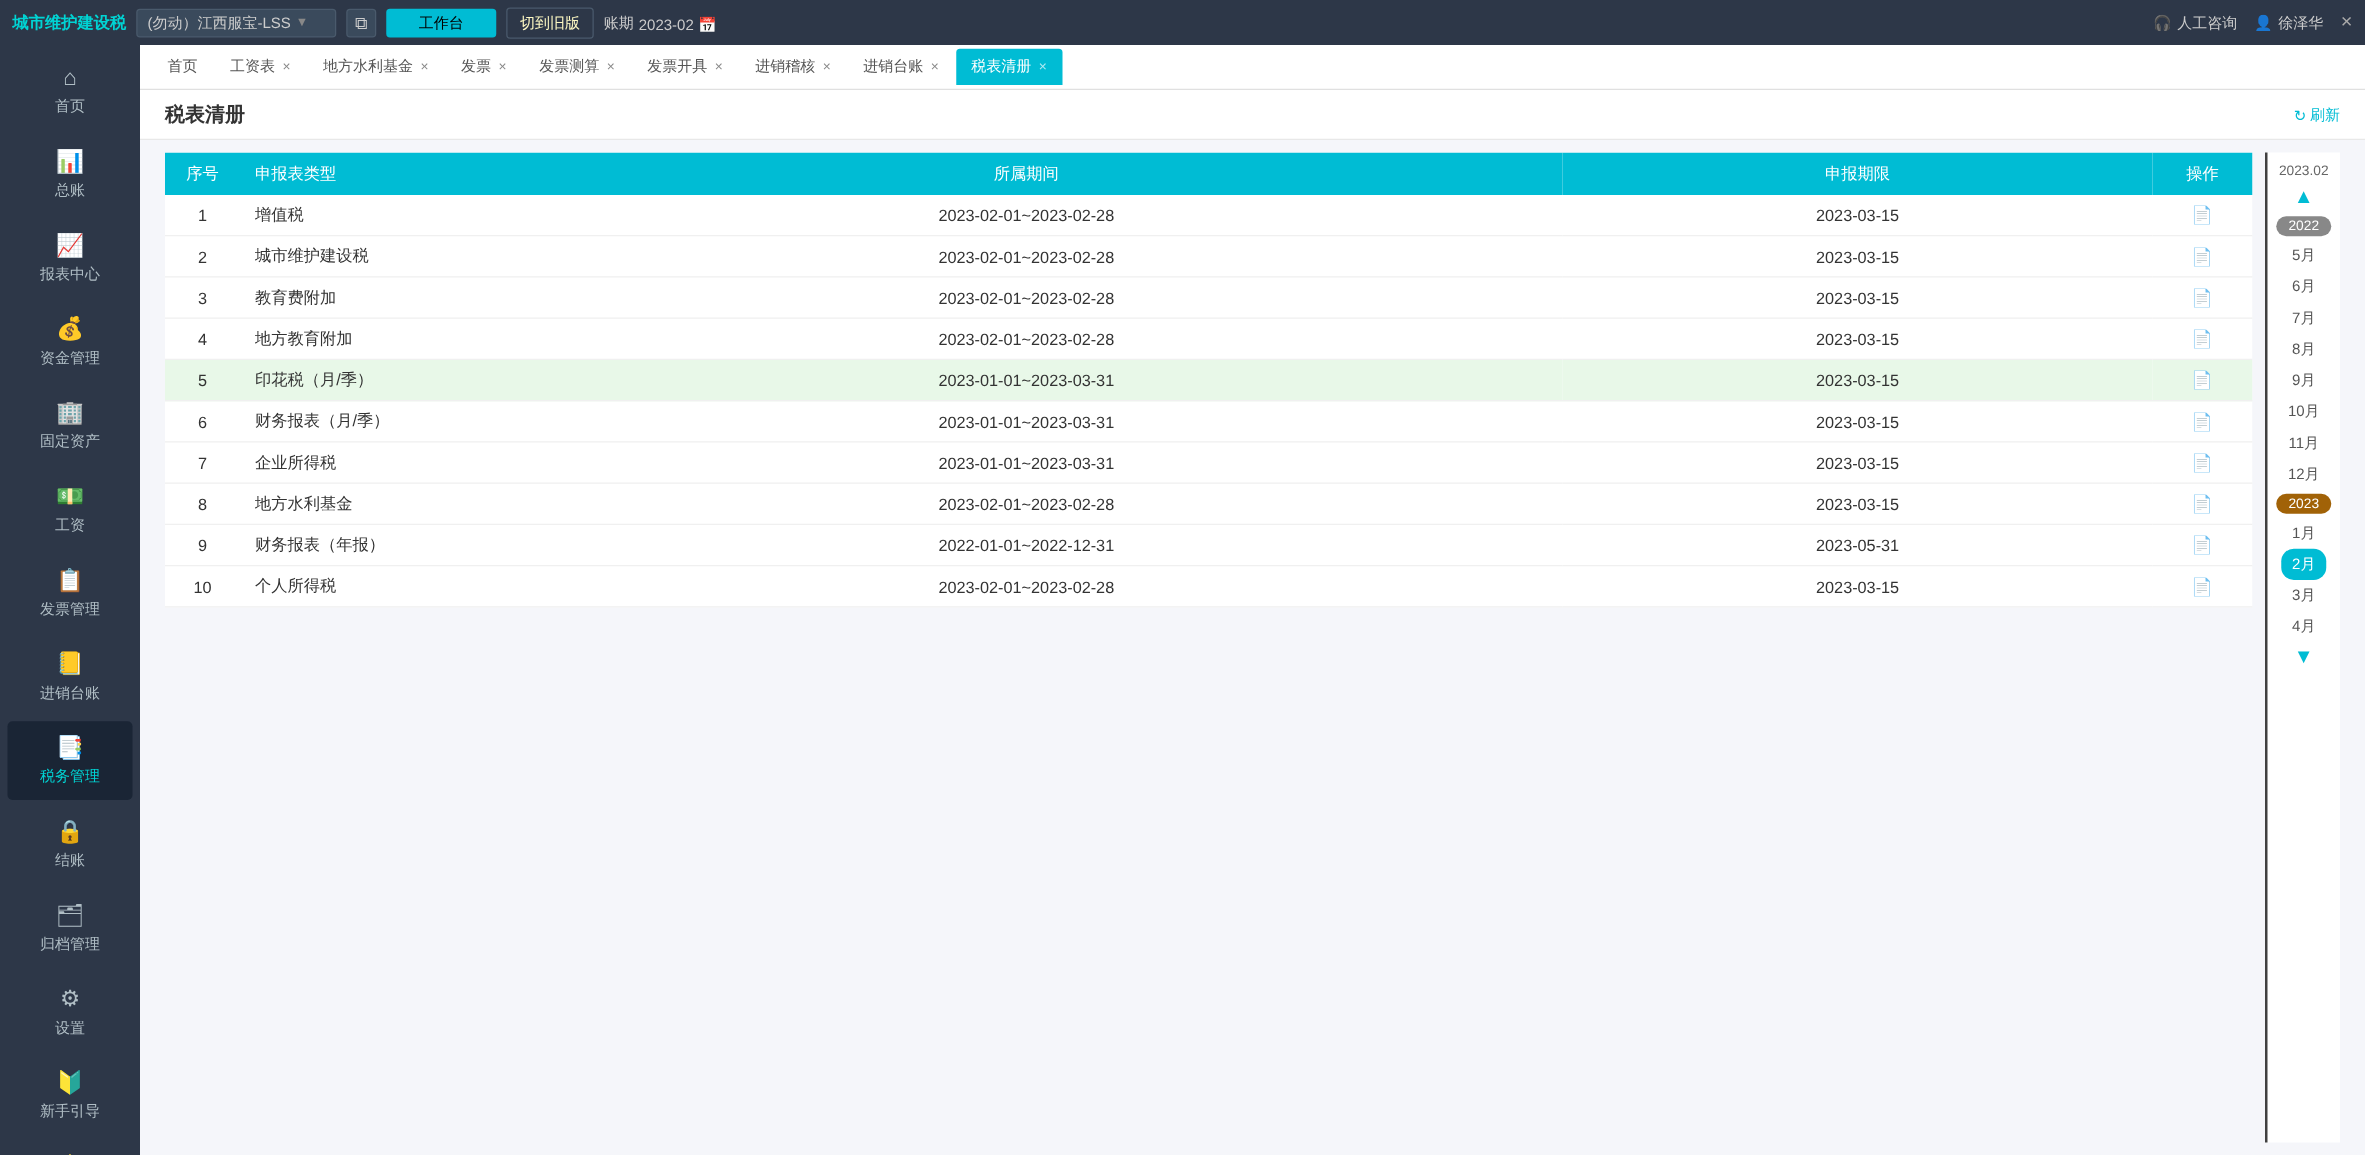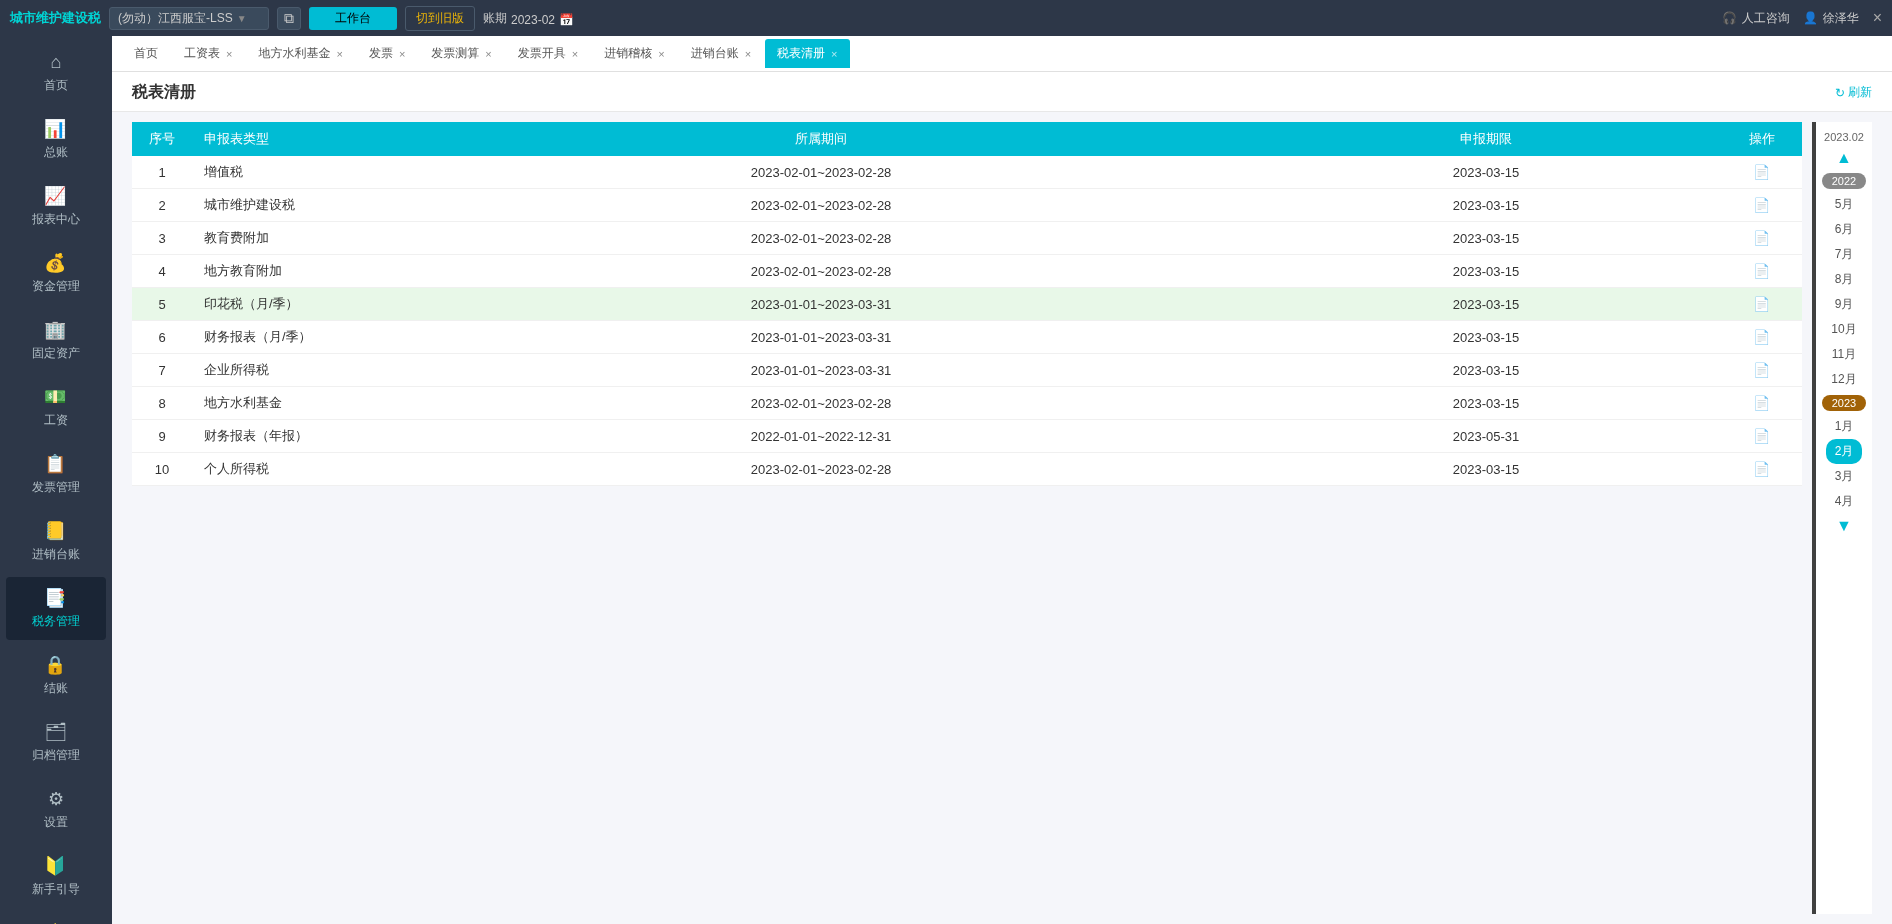--- a/index.html
+++ b/index.html
@@ -46,21 +46,21 @@
       background: #00bcd4;
       color: #000000;
       border: none;
       border-radius: 3px;
       padding: 3px 26px;
       font-size: 12px;
       cursor: pointer;
     }
     .topbar-btn-outline {
       background: transparent;
-      color: #eab308;
+      color: #fef9c3;
       border: 1px solid #4a5a6c;
       border-radius: 3px;
       padding: 3px 10px;
       font-size: 12px;
       cursor: pointer;
     }
     .topbar-period {
       color: #ccc;
       font-size: 12px;
       display: flex;
@@ -220,21 +220,21 @@
     .action-icon {
       color: #aaa;
       cursor: pointer;
       font-size: 14px;
     }
 
     
     .timeline-panel {
       width: 60px;
       background: white;
-      border-left: 4px solid #404040;
+      border-left: 2px solid #404040;
       display: flex;
       flex-direction: column;
       align-items: center;
       padding: 6px 0;
       overflow-y: auto;
       font-size: 11px;
       flex-shrink: 0;
     }
     .timeline-year {
       background: #a16207;

